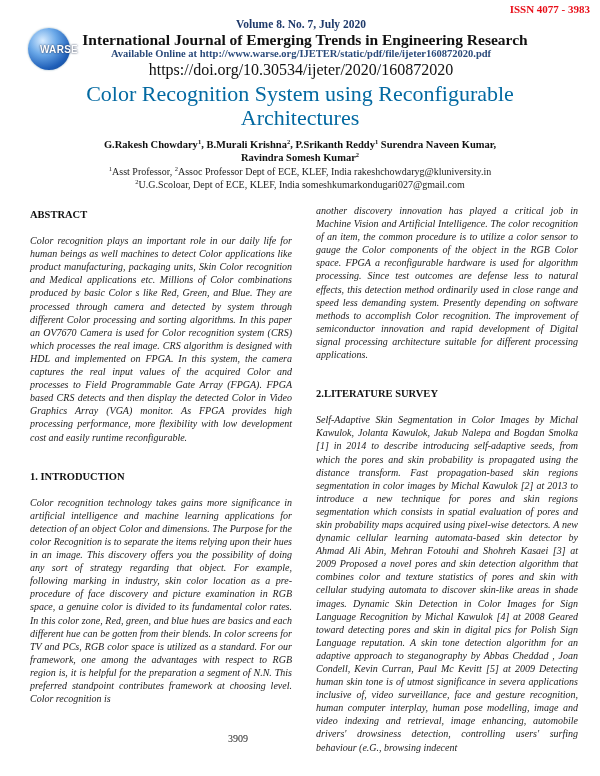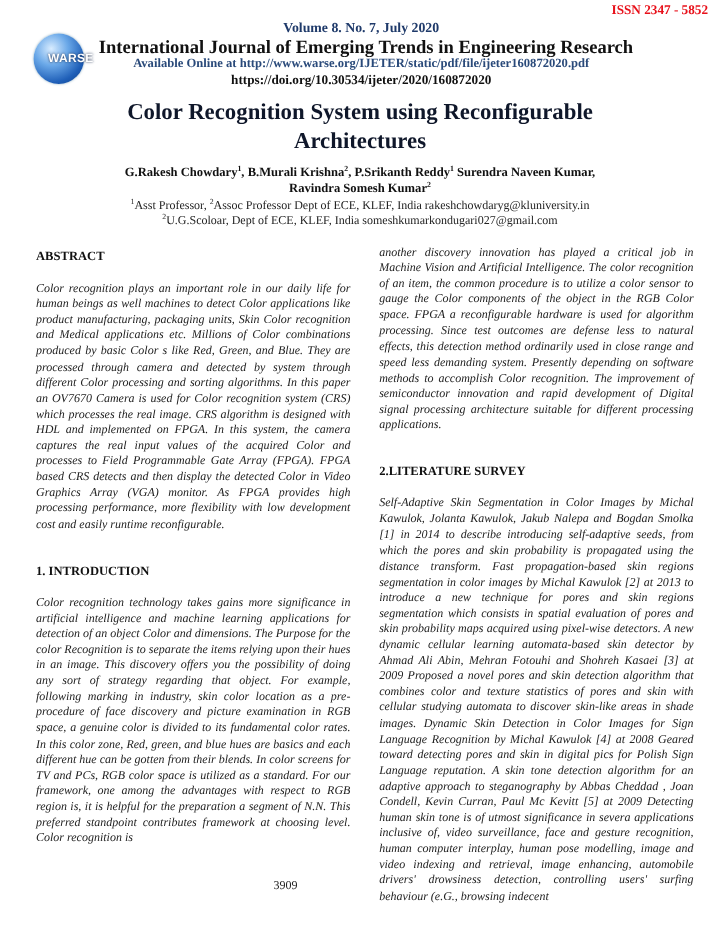--- a/index.html
+++ b/index.html
@@ -7,42 +7,42 @@
          font-family: "Liberation Serif", "DejaVu Serif", serif; color: #222; }
   .issn { position: absolute; top: 3px; right: 10px; color: #e8101a; font-weight: bold; font-size: 11px; }
   .logo { position: absolute; left: 28px; top: 28px; width: 42px; height: 42px; border-radius: 50%;
           background: radial-gradient(circle at 35% 30%, #d8ecff 0%, #6aa8e8 35%, #1f5fb8 70%, #0d3a80 100%);
           box-shadow: 0 0 2px #8ab; display: flex; align-items: center; justify-content: center; }
   .logo span { color: #fff; font-family: "Liberation Sans", sans-serif; font-size: 10px; font-weight: bold; letter-spacing: 0.3px; text-shadow: 0 0 2px #124; padding-left: 20px; }
   .masthead { position: absolute; left: 86px; width: 430px; text-align: center; }
   .vol { top: 18px; color: #1f3a6a; font-weight: bold; font-size: 11.5px; }
   .journal { top: 31px; color: #111; font-weight: bold; font-size: 15.5px; left: 80px; width: 450px; }
   .avail { top: 48px; color: #2a4a7a; font-weight: bold; font-size: 10.5px; }
-  .doi { top: 61px; color: #111; font-weight: bold; font-size: 11px; }
-  .title { position: absolute; top: 82px; left: 60px; width: 480px; text-align: center; font-size: 19px;
-           font-weight: bold; line-height: 24px; color: #0f172a; }
+  .doi { top: 61px; color: #111; font-weight: normal; font-size: 16px; }
+  .title { position: absolute; top: 82px; left: 60px; width: 480px; text-align: center; font-size: 22px;
+           font-weight: normal; line-height: 24px; color: #0369a1; }
   .authors { position: absolute; top: 138px; left: 40px; width: 520px; text-align: center; font-size: 10.5px;
              font-weight: bold; line-height: 13px; color: #111; }
   .affil { position: absolute; left: 40px; width: 520px; text-align: center; font-size: 10px; color: #222; line-height: 13px; }
   .affil1 { top: 165px; }
   .affil2 { top: 178px; }
   sup { font-size: 6.5px; vertical-align: super; line-height: 0; }
   .col { position: absolute; top: 208px; width: 262px; font-size: 10px; line-height: 13.1px; text-align: justify; color: #222; }
   .col-left { left: 30px; }
   .col-right { left: 316px; top: 204px; }
   .col h2 { font-size: 10.5px; font-weight: bold; margin: 0; color: #111; }
   .col p { margin: 0; font-style: italic; }
   .gap-s { height: 13px; }
   .kw-label { font-weight: bold; }
   .pagenum { position: absolute; top: 733px; left: 0; width: 476px; text-align: center; font-size: 10px; color: #222; }
 </style>
 </head>
 <body>
 
-<div class="issn">ISSN  2347 - 5852</div>
+<div class="issn">ISSN  4077 - 3983</div>
 <div class="logo">
   <span>WARSE</span>
 </div>
 <div class="masthead vol">Volume 8. No. 7, July 2020</div>
 <div class="masthead journal">International Journal of Emerging Trends in Engineering Research</div>
 <div class="masthead avail">Available Online at http://www.warse.org/IJETER/static/pdf/file/ijeter160872020.pdf</div>
 <div class="masthead doi">https://doi.org/10.30534/ijeter/2020/160872020</div>
 
 <div class="title">Color Recognition System using Reconfigurable Architectures</div>
 

